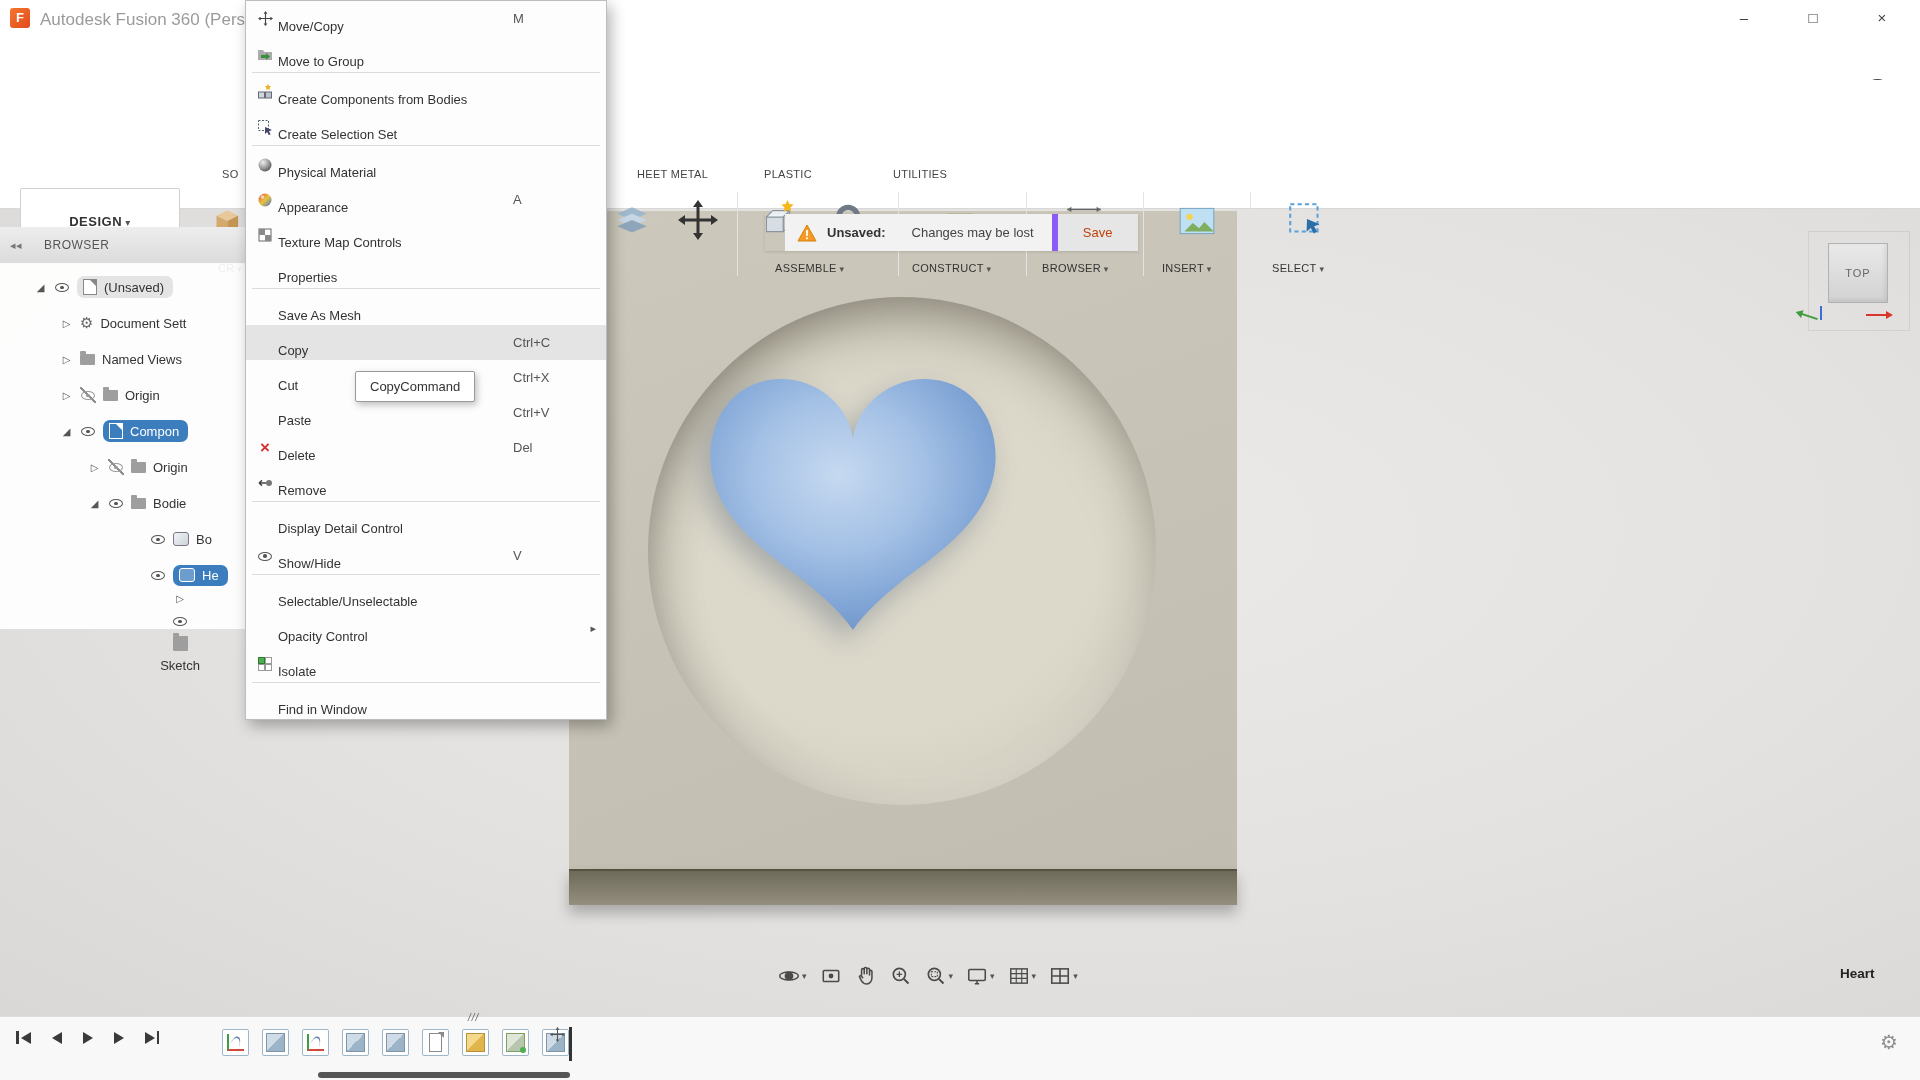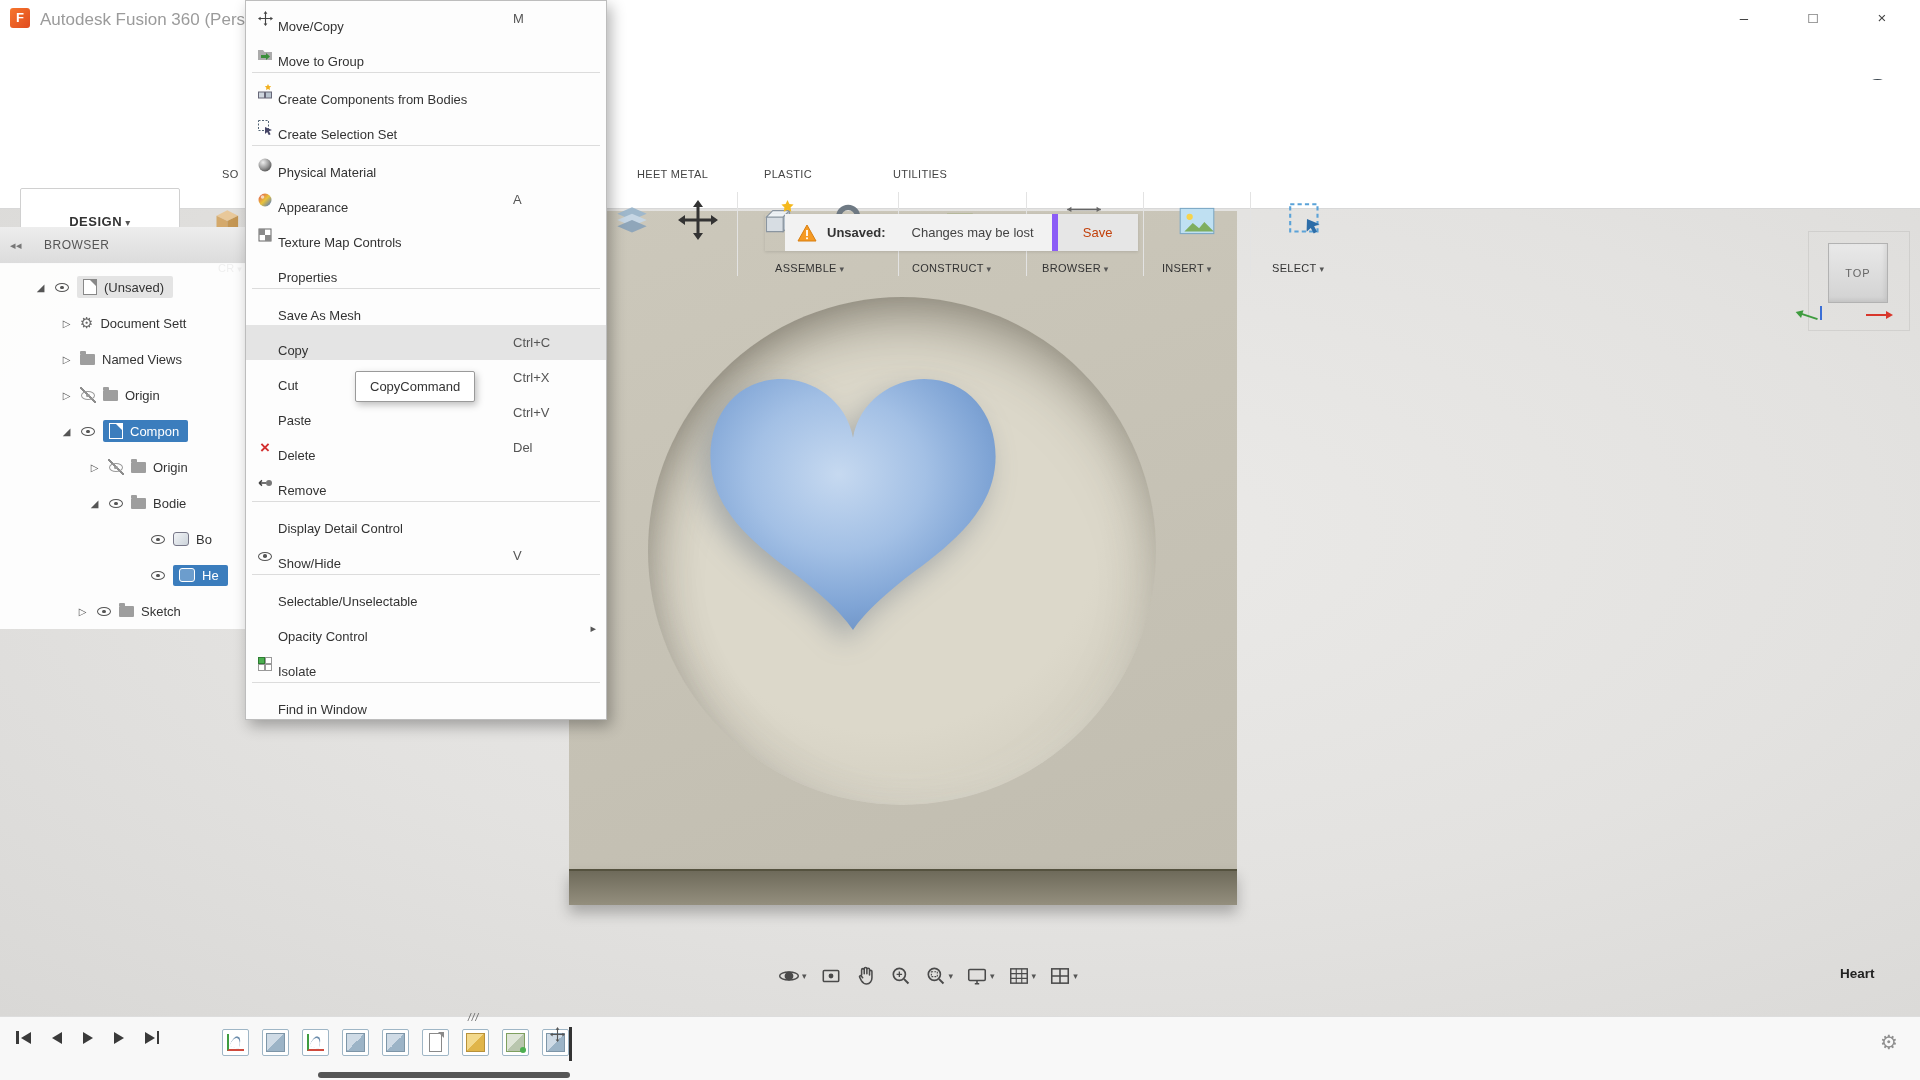--- a/index.html
+++ b/index.html
@@ -98,21 +98,21 @@
     font-size:12px;color:#555;letter-spacing:.5px;line-height:36px;}
   #browser-collapse{position:absolute;left:10px;top:0;color:#777;font-size:11px;}
   #browser-collapse::before{content:"◂◂";}
   #browser-title{position:absolute;left:44px;top:0;}
   #browser-items{position:absolute;left:0;top:36px;width:306px;padding-top:6px;
     background:rgba(255,255,255,.92);}
   .brow{height:36px;display:flex;align-items:center;gap:7px;font-size:13px;color:#333;}
   .bx{width:13px;text-align:center;color:#555;font-size:10px;flex:0 0 13px;}
   .bx.open::before{content:"◢";}
   .bx.closed::before{content:"▷";}
-  .pill{display:flex;align-items:center;gap:7px;padding:3px 9px 3px 6px;border-radius:2px;}
+  .pill{display:flex;align-items:center;gap:7px;padding:3px 9px 3px 6px;border-radius:7px;}
   .pill.gray{background:#e4e4e4;}
   .pill.sel{background:#3b7dbd;color:#fff;}
   
   .i-eye{position:relative;width:16px;height:16px;flex:0 0 16px;}
   .i-eye::before{content:"";position:absolute;left:1px;top:4px;width:12px;height:7px;border:1.4px solid #555;border-radius:50%;}
   .i-eye::after{content:"";position:absolute;left:6px;top:6.6px;width:3.6px;height:3.6px;background:#555;border-radius:50%;}
   .i-eye.off::before{border-color:#9a9a9a;}
   .i-eye.off::after{background:#9a9a9a;}
   .i-eye.off{background:linear-gradient(45deg,transparent 46%,#8d8d8d 46% 54%,transparent 54%);}
   .i-folder{position:relative;width:15px;height:11px;background:#9e9e9e;border-radius:1px;flex:0 0 15px;}
@@ -449,21 +449,21 @@
       <span class="i-bodycube"></span>
       <span>Bo</span>
     </div>
     <div class="brow" style="padding-left:150px;">
       <span class="i-eye"></span>
       <span class="pill sel">
         <span class="i-bodycube"></span>
         <span>He</span>
       </span>
     </div>
-    <div class="brow" style="padding-left:76px;">
+    <div class="brow" style="padding-left:54px;flex-direction:column;">
       <span class="bx closed"></span>
       <span class="i-eye"></span>
       <span class="i-folder"></span>
       <span>Sketch</span>
     </div>
   </div>
 </div>
 
 <div class="abs" id="ctx-menu">
   <div class="mi">

